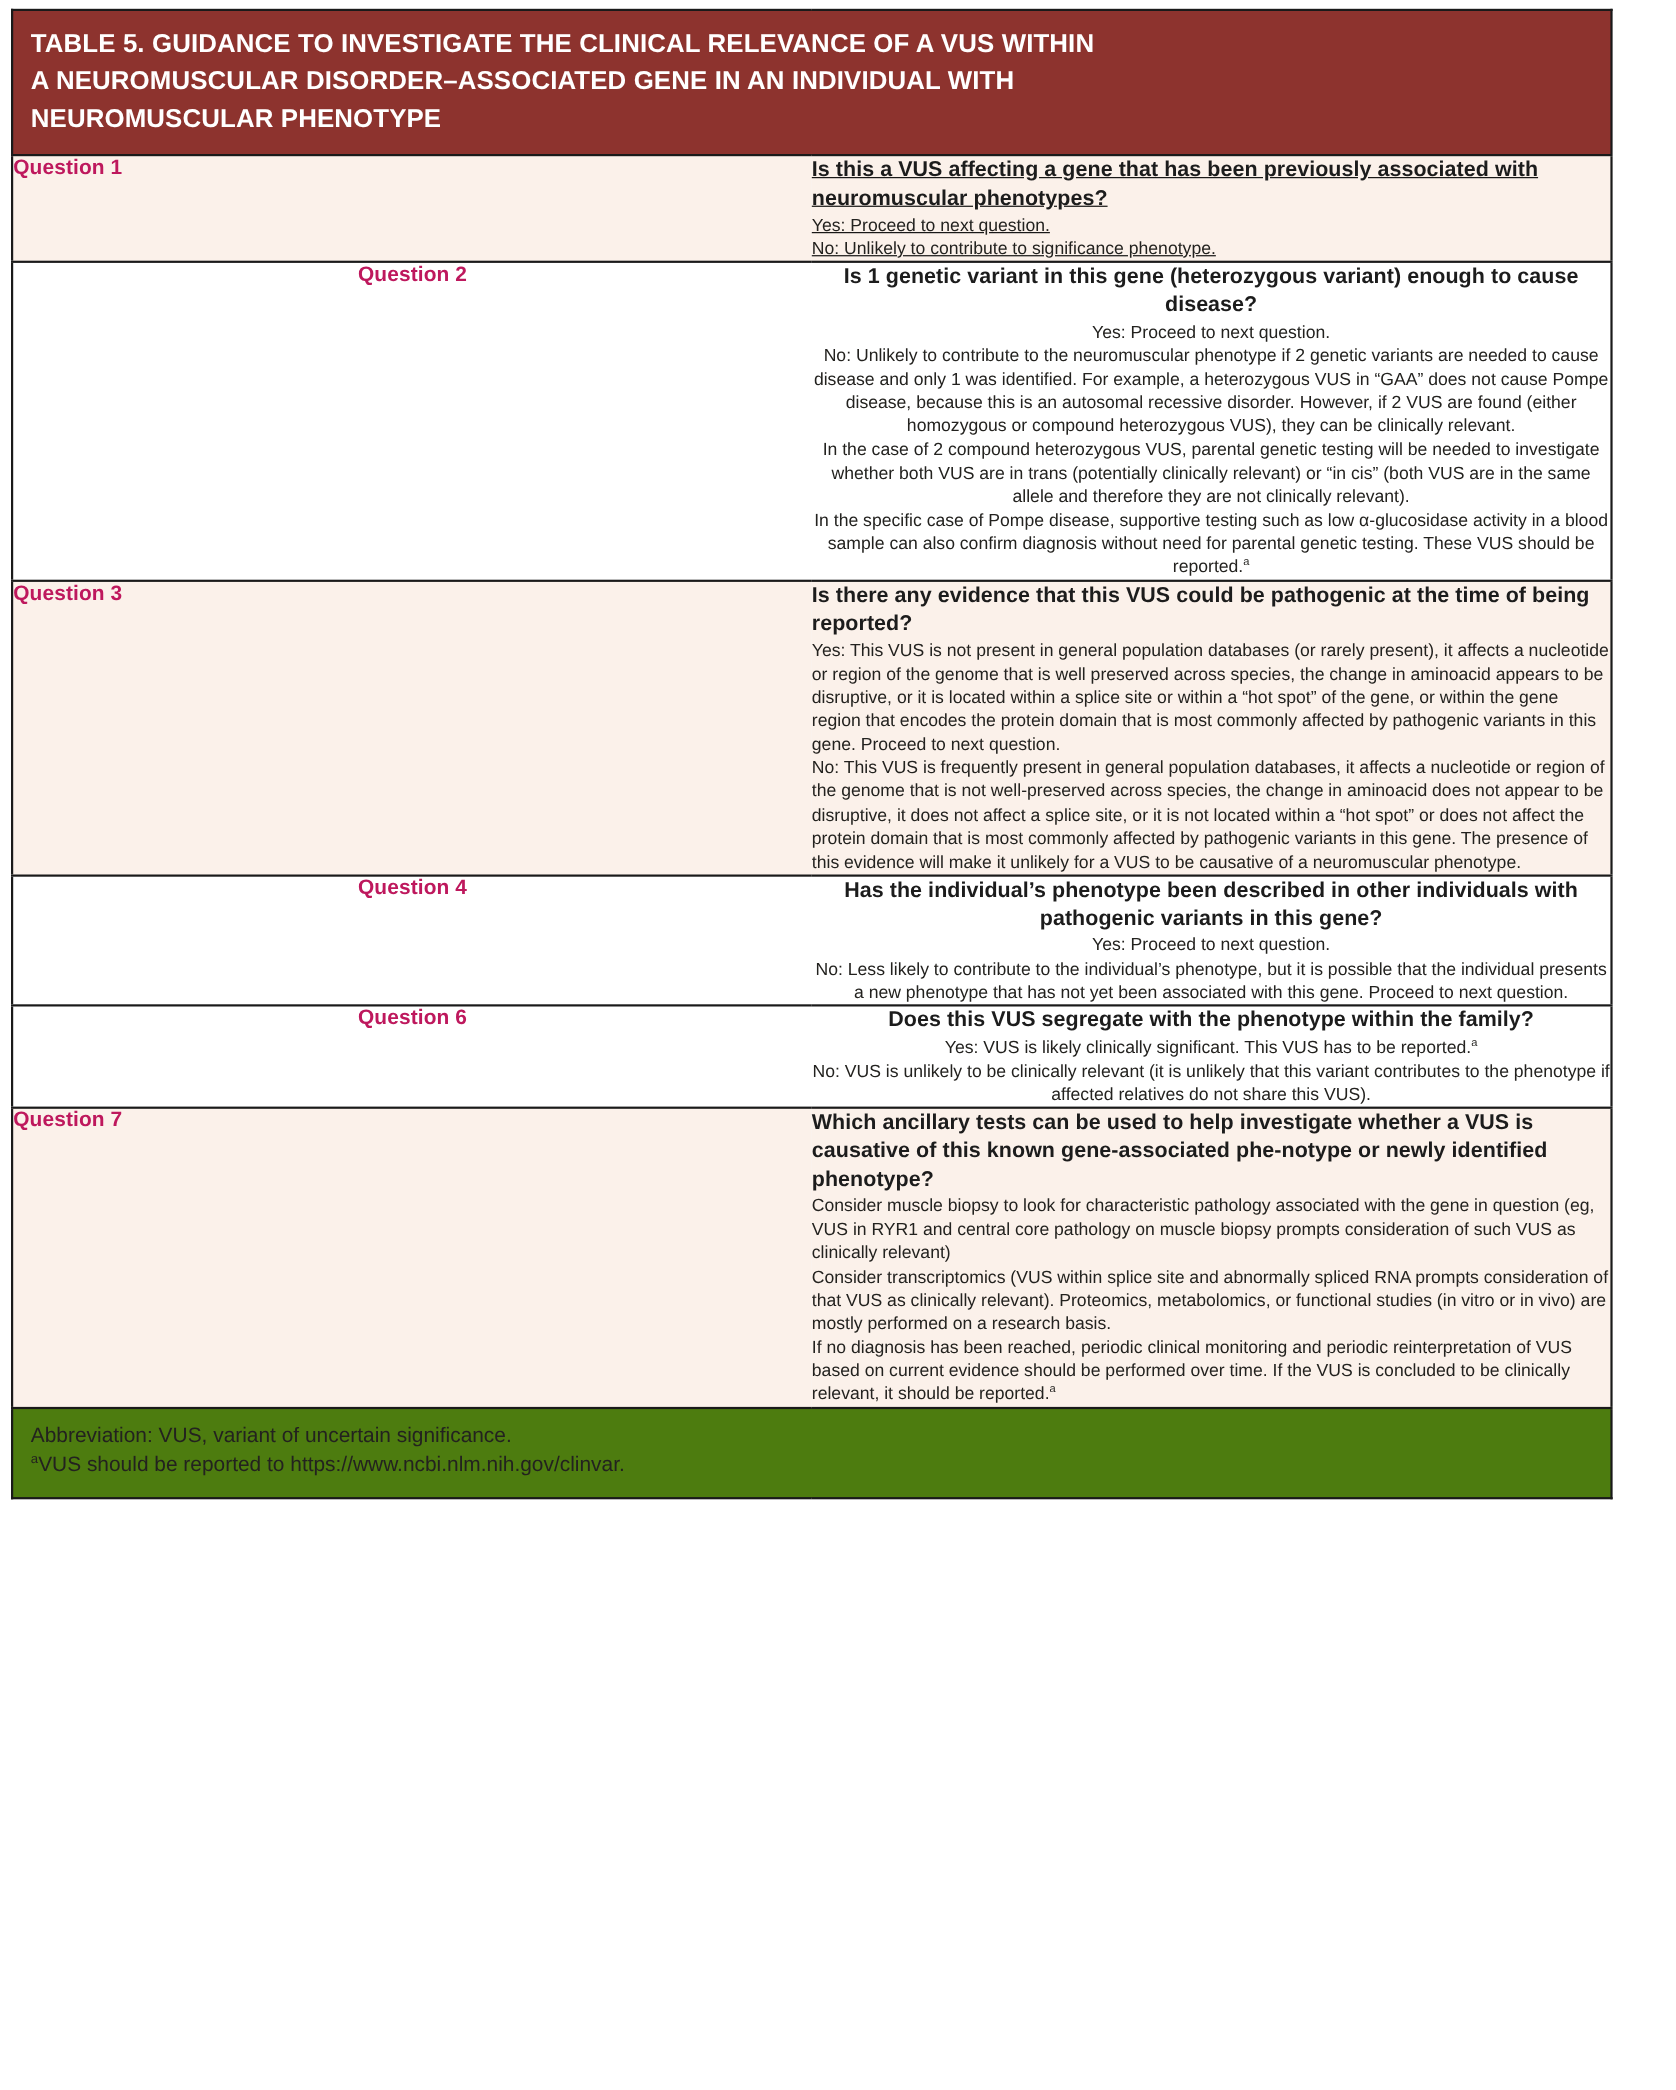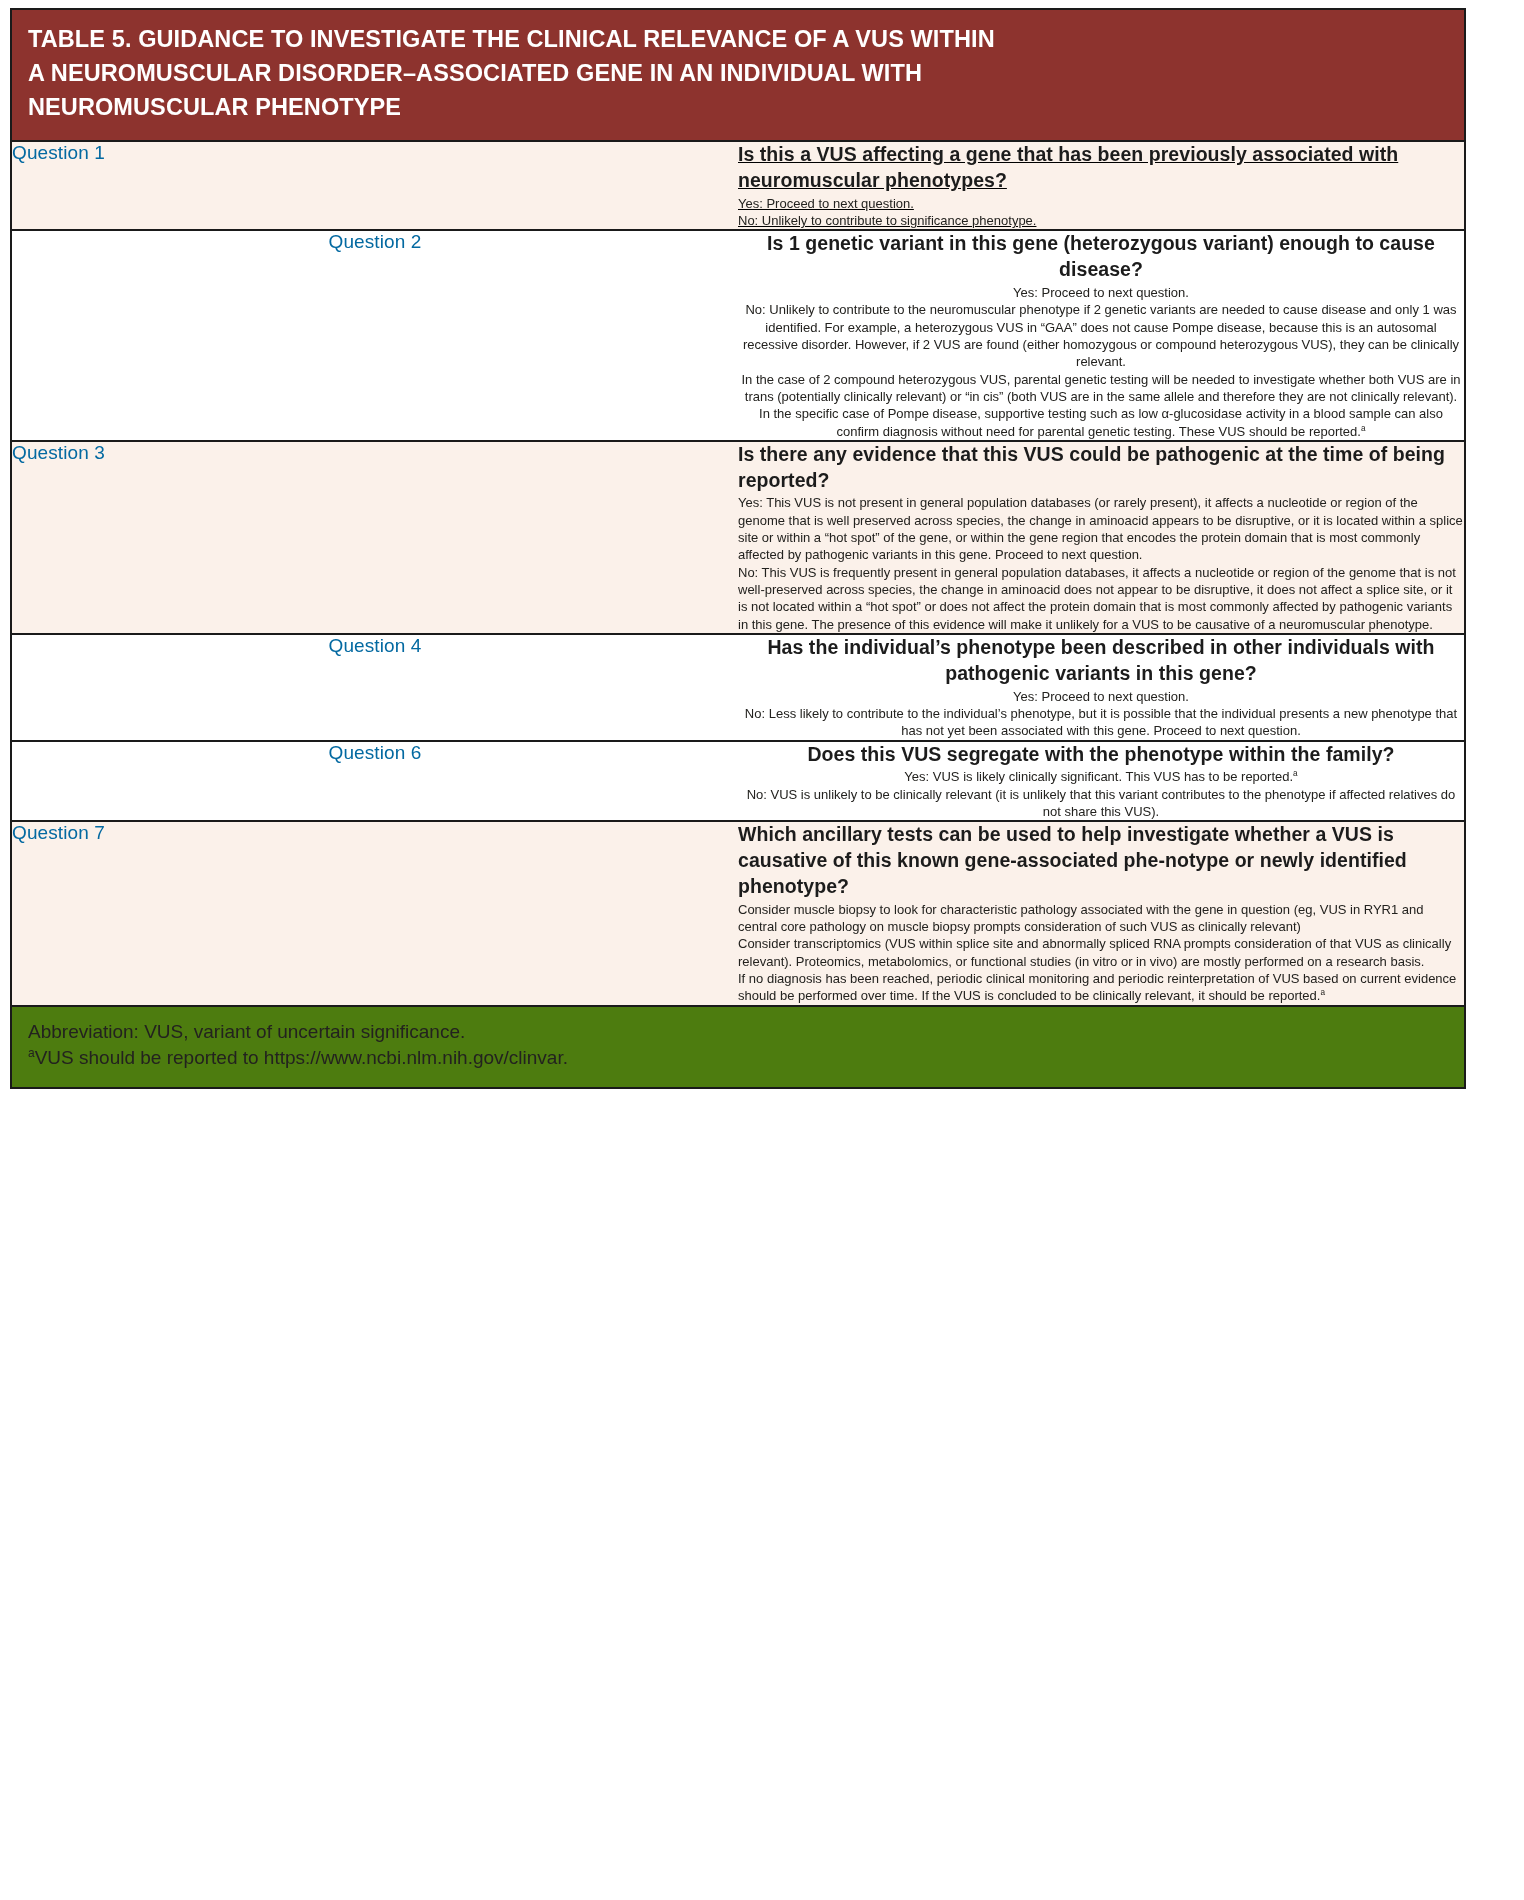--- a/index.html
+++ b/index.html
@@ -62,37 +62,37 @@
     padding: 14px 18px 16px 18px;
   }
 
   tr.row-tint .q-label-cell,
   tr.row-tint .q-body-cell { background: #fbf1ea; }
   tr.row-plain .q-label-cell,
   tr.row-plain .q-body-cell { background: #ffffff; text-align: center; }
 
   .q-label {
     font-size: 19px;
-    font-weight: 400;
-    color: #0369a1;
+    font-weight: 700;
+    color: #be185d;
     line-height: 1.2;
     letter-spacing: 0.1px;
   }
 
   .q-title {
     font-size: 19.5px;
     font-weight: 700;
     color: #1c1c1c;
     line-height: 1.32;
     letter-spacing: 0.05px;
     margin: 0 0 1px 0;
   }
 
   .q-para {
-    font-size: 13px;
+    font-size: 16px;
     font-weight: 400;
     color: #23221f;
     line-height: 1.335;
     letter-spacing: 0.0px;
     margin: 0;
   }
 
   .pad-q2  { padding-bottom: 64px; }
   .pad-q3  { padding-bottom: 62px; }
   .pad-q6  { padding-bottom: 40px; }

